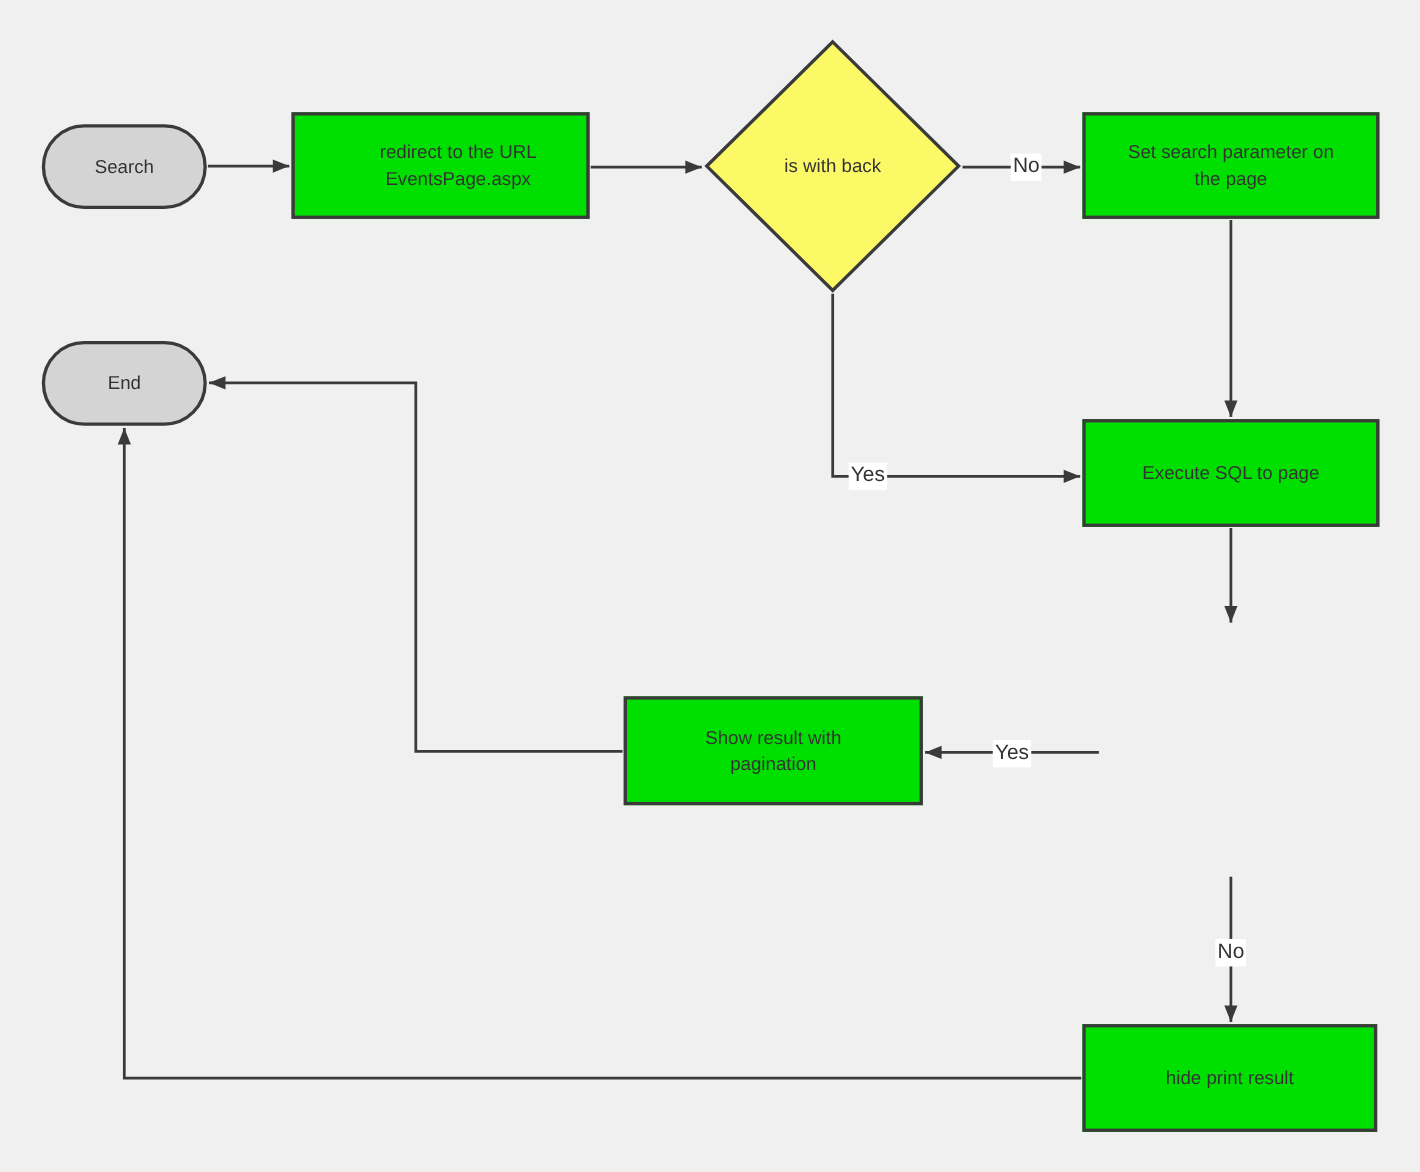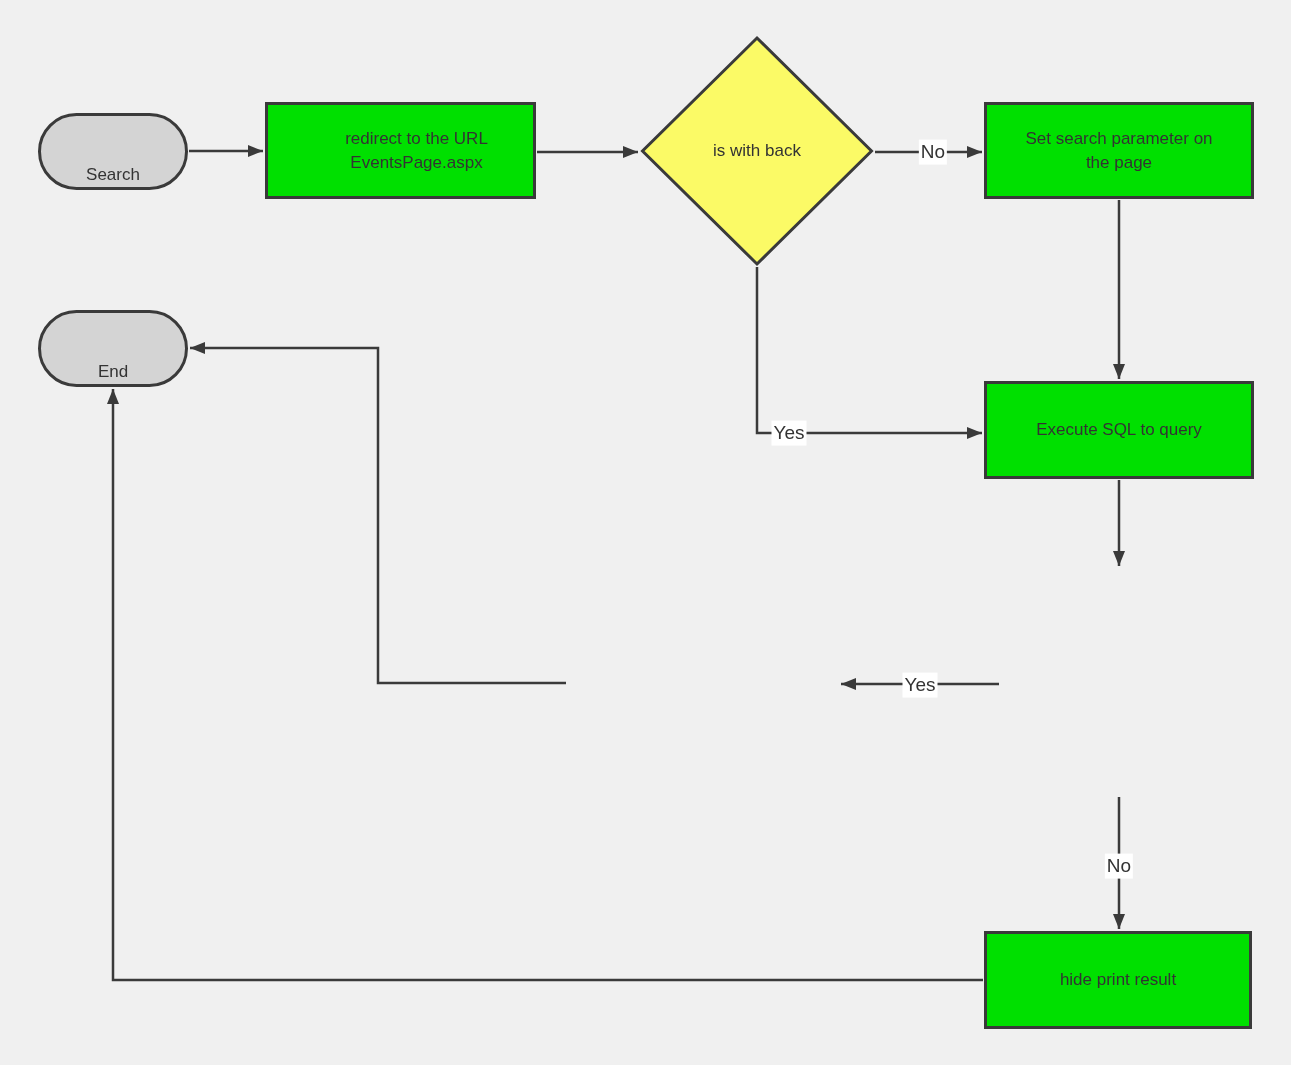--- a/index.html
+++ b/index.html
@@ -43,21 +43,20 @@
     z-index: 2;
   }
   .node-rect {
     background: var(--process-fill, #00e000);
     border: 3px solid var(--stroke, #3a3a3a);
   }
   .node-terminator {
     background: var(--terminator-fill, #d4d4d4);
     border: 3px solid var(--stroke, #3a3a3a);
     border-radius: 39px;
-    align-items: flex-end;
   }
   .node-diamond {
     background: transparent;
     z-index: 2;
   }
   .node-diamond svg {
     position: absolute;
     left: 0; top: 0;
     width: 100%; height: 100%;
     overflow: visible;
@@ -126,24 +125,28 @@
     </svg>
     <div class="diamond-label">is with back</div>
   </div>
 
   <div class="node node-rect" style="left:984px; top:102px; width:270px; height:97px;">
     <span>Set search parameter on
 the page</span>
   </div>
 
   <div class="node node-rect" style="left:984px; top:381px; width:270px; height:98px;">
-    <span>Execute SQL to query</span>
+    <span>Execute SQL to page</span>
   </div>
 
 
+  <div class="node node-rect" style="left:567px; top:633px; width:272px; height:99px;">
+    <span>Show result with
+pagination</span>
+  </div>
 
   <div class="node node-rect" style="left:984px; top:931px; width:268px; height:98px;">
     <span>hide print result</span>
   </div>
 
   <div class="node node-terminator" style="left:38px; top:310px; width:150px; height:77px;">
     <span>End</span>
   </div>
 
   <div class="edge-label" style="left:933px; top:152px;">No</div>

